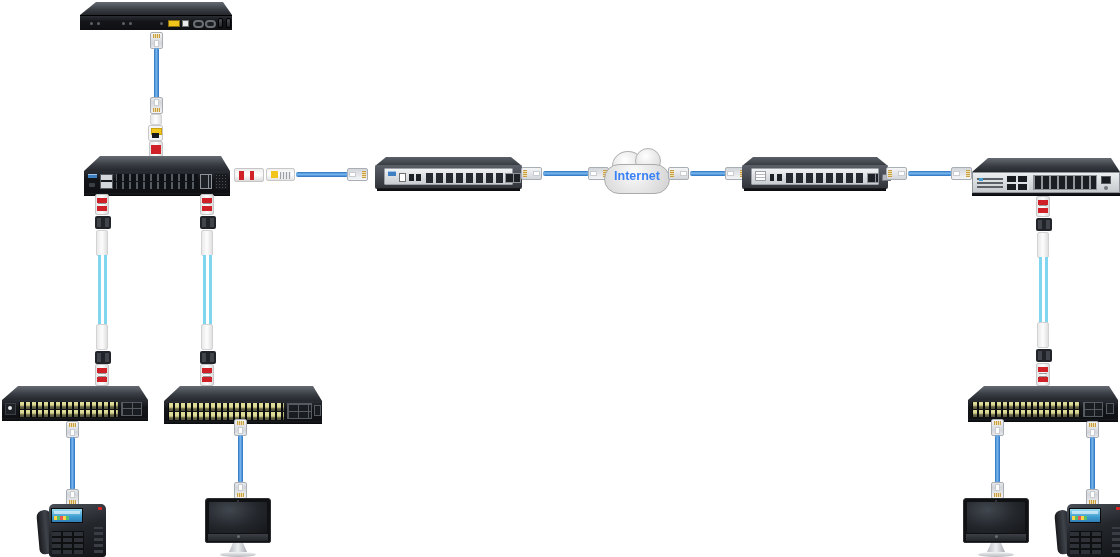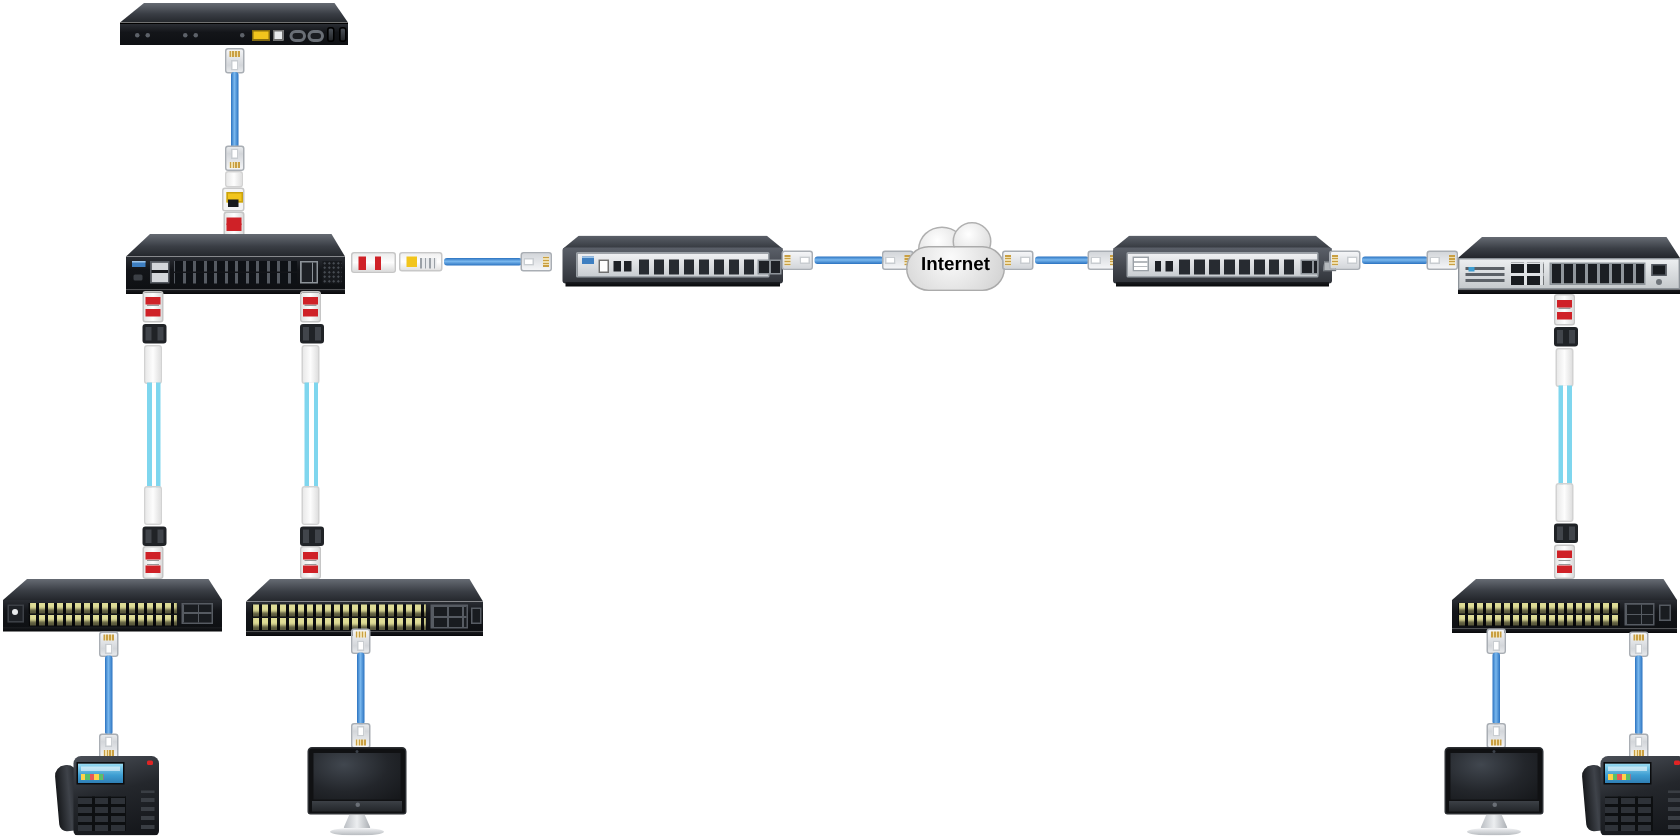--- a/index.html
+++ b/index.html
@@ -68,21 +68,21 @@
   .sfpgrid{background:repeating-linear-gradient(0deg,transparent 0 6px,#565b62 6px 7px),
            repeating-linear-gradient(90deg,#565b62 0 1px,#191c20 1px 10px);border:1px solid #565b62}
   .rjgrid{background:repeating-linear-gradient(0deg,transparent 0 6px,#dfe2e5 6px 8px),
            repeating-linear-gradient(90deg,#191c20 0 9px,#dfe2e5 9px 11px)}
   .vent{background-image:radial-gradient(#4a4f56 30%,transparent 32%);background-size:3px 3px;background-color:#17191d}
 
   
   .puff{position:absolute;border-radius:50%;background:radial-gradient(circle at 40% 30%,#fff,#dcdcdc 75%);border:1px solid #b0b0b0}
   .cloudbase{position:absolute;left:0;top:16px;right:0;height:30px;border-radius:15px;
         background:radial-gradient(circle at 45% 25%,#fbfbfb,#d5d5d5 88%);border:1px solid #ababab}
-  .cloudlabel{position:absolute;left:0;top:21px;width:100%;text-align:center;font-size:12.5px;font-weight:600;color:#000000}
+  .cloudlabel{position:absolute;left:0;top:21px;width:100%;text-align:center;font-size:12.5px;font-weight:600;color:#3b82f6}
 
   
   .phone{width:68px;height:55px}
   .ph-handset{position:absolute;left:0;top:8px;width:15px;height:44px;border-radius:7px 7px 5px 5px;
         background:linear-gradient(90deg,#17191c,#3f434a 55%,#202328);transform:rotate(-5deg)}
   .ph-body{position:absolute;left:11px;top:2px;right:0;bottom:0;border-radius:5px 5px 3px 3px;
         background:linear-gradient(165deg,#4a4f57 0%,#24272c 45%,#121418 100%)}
   .ph-screen{position:absolute;left:13px;top:6px;width:32px;height:15px;border:1px solid #0b0c0e;
         background:linear-gradient(180deg,#9adcf2,#3e9ed2 60%,#2f7fb5)}
   .ph-screen:before{content:"";position:absolute;left:2px;top:2px;right:2px;height:3px;background:rgba(255,255,255,.55)}

